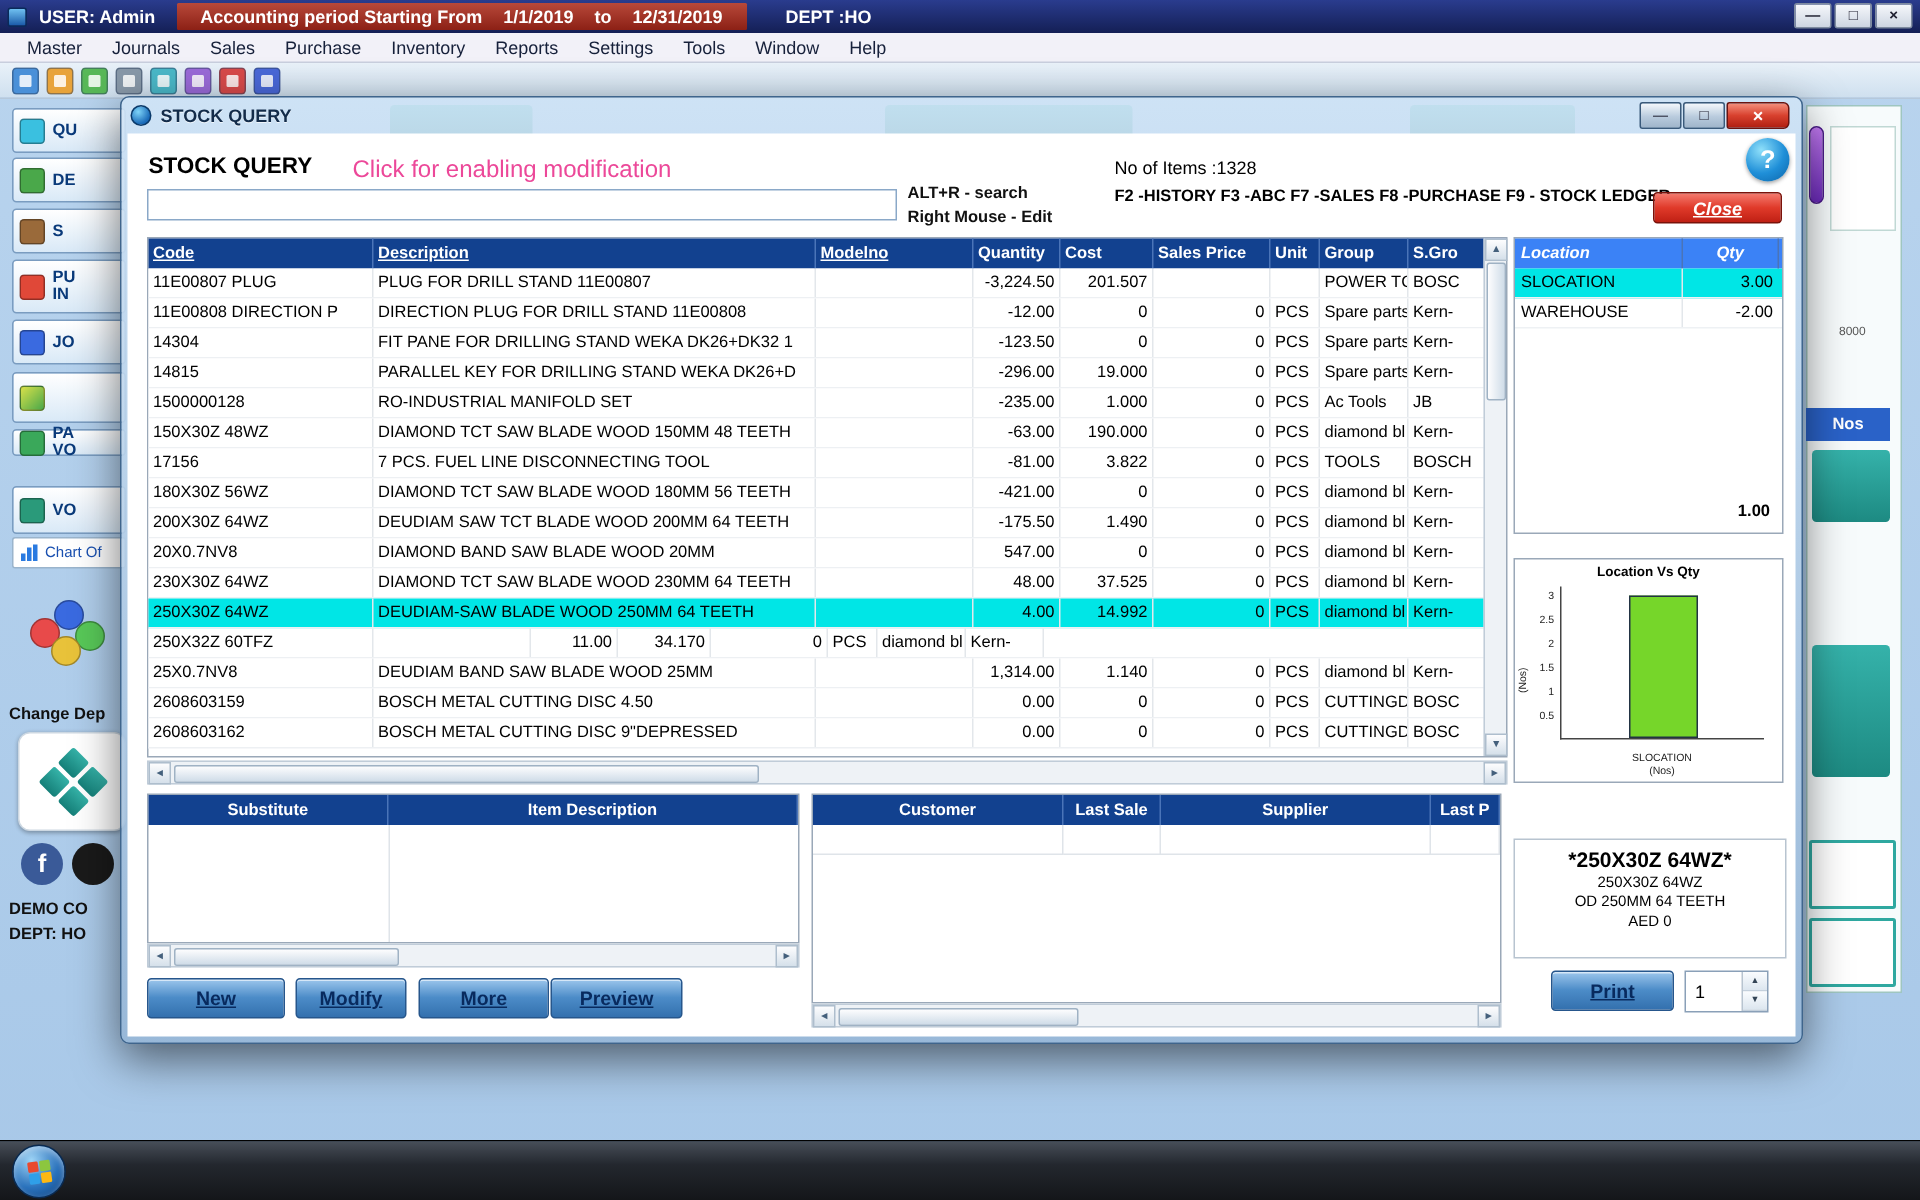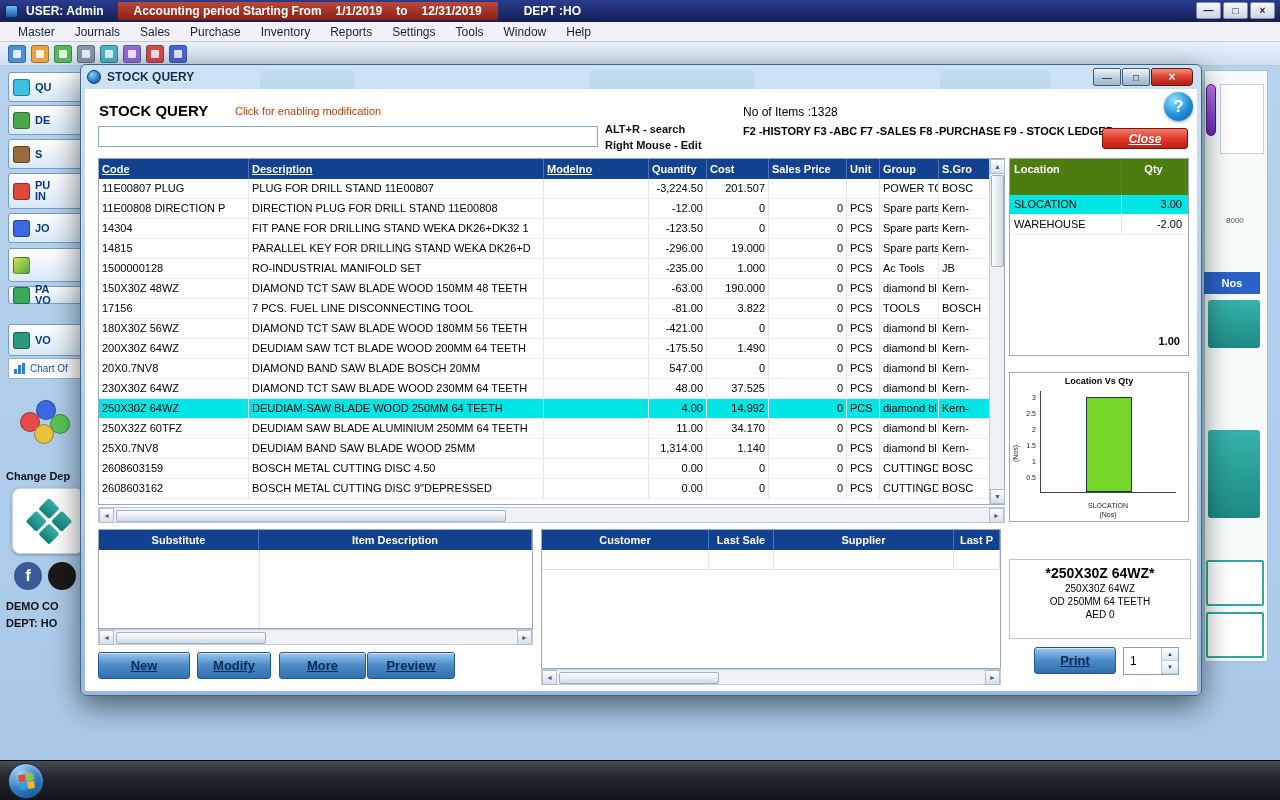--- a/index.html
+++ b/index.html
@@ -79,21 +79,21 @@
   .dlg-caption { position:absolute; right:8px; top:3px; display:flex; gap:1px; }
   .aero-btn { width:28px; height:18px; border:1px solid #3a5a7a; border-radius:2px;
               background:linear-gradient(#f4f8fc,#b9cbdd 55%,#9fb5ca); color:#223;
               font-size:10px; display:flex; align-items:center; justify-content:center; }
   .aero-close { width:42px; height:18px; border:1px solid #6a1410; border-radius:2px 4px 4px 2px;
               background:linear-gradient(#f48f7c,#d8412e 50%,#b01f12); color:#fff; font-weight:bold;
               font-size:12px; display:flex; align-items:center; justify-content:center; }
   .dlg-client { position:absolute; left:4px; right:4px; top:24px; bottom:4px; background:#fff; overflow:hidden; }
 
   .heading { left:14px; top:13px; font-size:15px; font-weight:bold; color:#000; }
-  .subheading { left:150px; top:16px; font-size:11px; color:#c2410c; }
+  .subheading { left:150px; top:16px; font-size:16px; color:#ec4899; }
   .search-input { left:13px; top:37px; width:500px; height:21px; border:1px solid #8aa8c8; font-size:12px; padding:0 4px; }
   .hint { left:520px; font-size:11px; font-weight:bold; color:#111; }
   .items-row { left:658px; top:16px; font-size:12px; color:#000; }
   .fkeys { left:658px; top:36px; font-size:11px; font-weight:bold; color:#000; }
   .btn-red { left:1017px; top:39px; width:86px; height:21px;
              background:linear-gradient(#f47a6e,#e03a2a 50%,#c02014); border:1px solid #7a120a;
              border-radius:3px; color:#fff; font-weight:bold; font-size:12px; text-decoration:underline;
              display:flex; align-items:center; justify-content:center;font-style:italic; }
   .help { left:1079px; top:3px; width:29px; height:29px; border-radius:50%;
           background:radial-gradient(circle at 35% 28%, #8fe0fa, #1f8fd8 55%, #0c64a8);
@@ -117,21 +117,21 @@
   .sb-arrow { width:15px; height:15px; background:linear-gradient(#fdfdfe,#d5e0ea); border:1px solid #aebecd;
               color:#44607c; font-size:7px; display:flex; align-items:center; justify-content:center; }
   .v-thumb { position:absolute; left:1px; top:16px; width:13px; height:92px;
              background:linear-gradient(90deg,#fdfdfe,#cfdce8); border:1px solid #9fb2c4; border-radius:2px; }
   .hscroll { height:16px; background:#eef2f6; border:1px solid #c0ccd8; display:flex; align-items:center; justify-content:space-between; }
   .h-thumb { position:absolute; top:2px; height:12px; background:linear-gradient(#fdfdfe,#cfdce8);
              border:1px solid #9fb2c4; border-radius:2px; }
 
   
   .loc-panel { left:924px; top:69px; width:180px; height:198px; border:1px solid #9aa8b8; background:#fff; }
-  .loc-header { display:flex; height:36px; background:#4d7c0f; color:#fff; font-size:11px; font-weight:bold; }
+  .loc-header { display:flex; height:20px; background:#3b82f6; color:#fff; font-size:11px; font-weight:bold;font-style:italic; }
   .loc-header span { line-height:20px; padding:0 4px; border-right:1px solid #4a74b8; }
   .lh-loc { width:112px; } .lh-qty { width:64px; text-align:center; }
   .loc-row { display:flex; height:20px; font-size:11px; border-bottom:1px solid #eef1f4; }
   .loc-row span { line-height:19px; padding:0 4px; overflow:hidden; white-space:nowrap; }
   .loc-row .l-name { width:112px; border-right:1px solid #e3e7eb; }
   .loc-row .l-qty { width:64px; text-align:right; }
   .loc-row.selected { background:#00e6e6; }
   .loc-total { position:absolute; right:8px; bottom:8px; font-size:11px; font-weight:bold; }
 
   
@@ -451,21 +451,21 @@
               <span class="c-qty num">-175.50</span>
               <span class="c-cost num">1.490</span>
               <span class="c-price num">0</span>
               <span class="c-unit">PCS</span>
               <span class="c-group">diamond bl</span>
               <span class="c-sgrp">Kern-</span>
             </div>
 
             <div class="st-row">
               <span class="c-code">20X0.7NV8</span>
-              <span class="c-desc">DIAMOND BAND SAW BLADE BOSCH 20MM</span>
+              <span class="c-desc">DIAMOND BAND SAW BLADE WOOD 20MM</span>
               <span class="c-model"></span>
               <span class="c-qty num">547.00</span>
               <span class="c-cost num">0</span>
               <span class="c-price num">0</span>
               <span class="c-unit">PCS</span>
               <span class="c-group">diamond bl</span>
               <span class="c-sgrp">Kern-</span>
             </div>
 
             <div class="st-row">
@@ -487,21 +487,20 @@
               <span class="c-qty num">4.00</span>
               <span class="c-cost num">14.992</span>
               <span class="c-price num">0</span>
               <span class="c-unit">PCS</span>
               <span class="c-group">diamond bl</span>
               <span class="c-sgrp">Kern-</span>
             </div>
 
             <div class="st-row">
               <span class="c-code">250X32Z 60TFZ</span>
-              <span class="c-desc">DEUDIAM SAW BLADE ALUMINIUM 250MM 64 TEETH</span>
               <span class="c-model"></span>
               <span class="c-qty num">11.00</span>
               <span class="c-cost num">34.170</span>
               <span class="c-price num">0</span>
               <span class="c-unit">PCS</span>
               <span class="c-group">diamond bl</span>
               <span class="c-sgrp">Kern-</span>
             </div>
 
             <div class="st-row">

